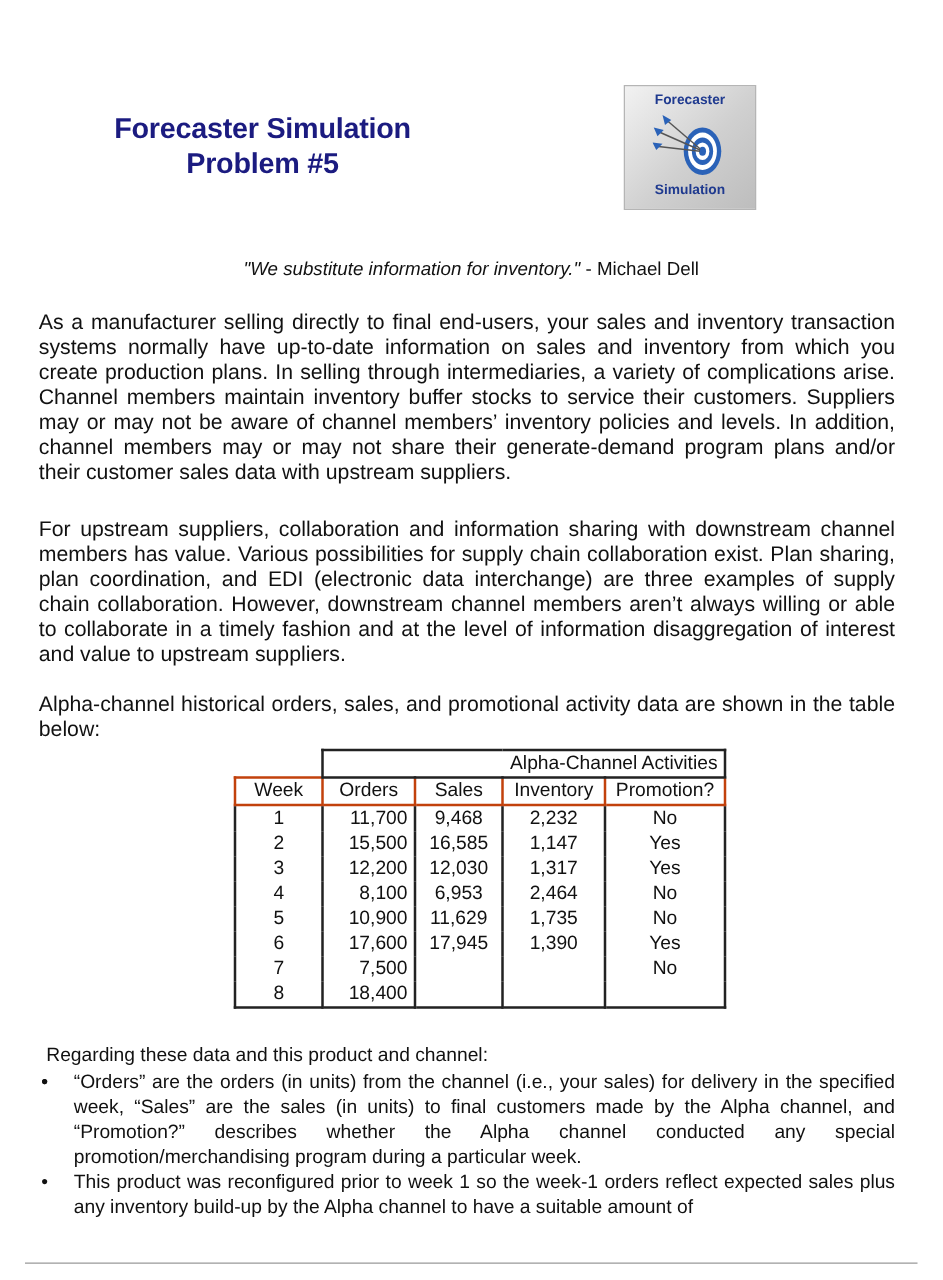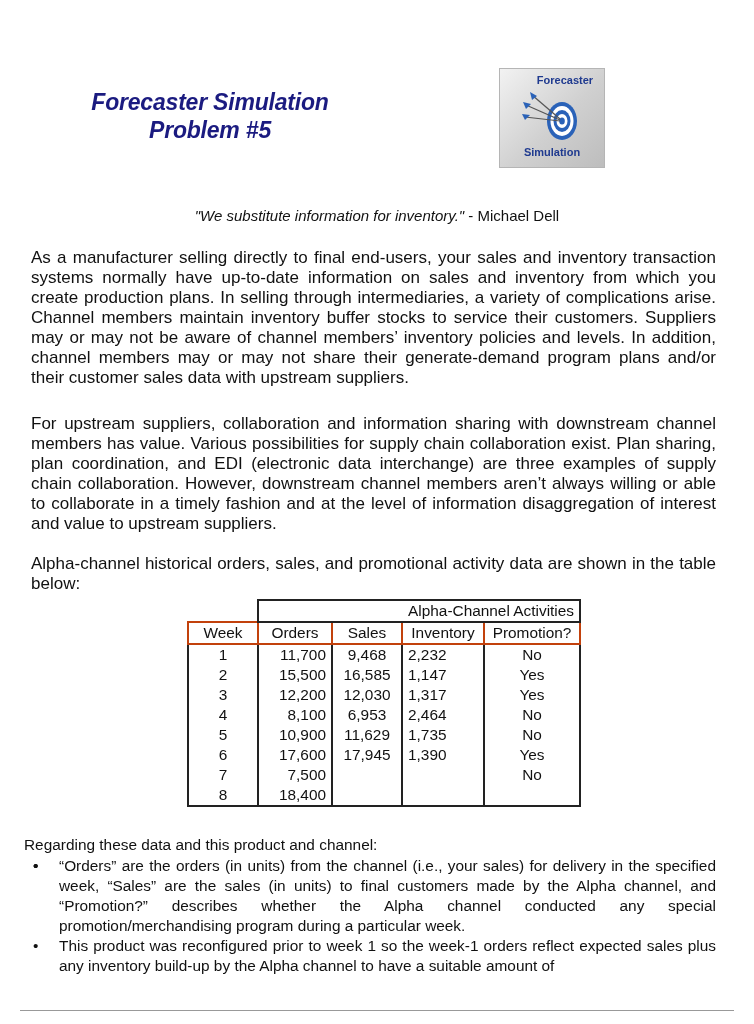--- a/index.html
+++ b/index.html
@@ -1,48 +1,48 @@
 <!DOCTYPE html>
 <html><head>
 <meta charset="utf-8">
 <style>
   html, body { margin: 0; padding: 0; background: #ffffff; }
   body { width: 754px; height: 1024px; position: relative; overflow: hidden;
          font-family: "Liberation Sans", sans-serif; color: #111; }
   .title { position: absolute; left: 60px; top: 88px; width: 300px; text-align: center;
-           font-family: "Liberation Sans", sans-serif; font-weight: bold; font-style: italic;
+           font-family: "Liberation Sans", sans-serif; font-weight: bold; 
            font-size: 23px; line-height: 28px; color: #1b1b80; letter-spacing: -0.2px; }
   .logo { position: absolute; left: 499px; top: 68px; width: 106px; height: 100px;
           background: linear-gradient(135deg, #f2f2f2 0%, #d0d0d0 55%, #bdbdbd 100%);
           border: 1px solid #b5b5b5; box-sizing: border-box; }
   .logo .lt { position: absolute; left: 0; width: 100%; text-align: center; font-weight: bold;
               font-size: 11px; color: #1f3a8f; }
-  .logo .lt.top { top: 5px; padding-left: 13px; }
+  .logo .lt.top { top: 5px; }
   .logo .lt.bot { bottom: 9px; }
   .logo svg { position: absolute; left: 22px; top: 22px; }
   .quote { position: absolute; left: 0; width: 754px; top: 207px; text-align: center; font-size: 15px; }
   .quote em { font-style: italic; }
   .para { position: absolute; left: 31px; width: 685px; font-size: 17px; line-height: 20px;
           text-align: justify; margin: 0; }
   .p1 { top: 248px; }
   .p2 { top: 414px; }
   .p3 { top: 554px; }
   table.data { position: absolute; left: 187px; top: 599px; border-collapse: collapse; font-size: 15.4px; }
   table.data td, table.data th { padding: 0 5px; font-weight: normal; line-height: 20px; }
   .caption th { border: 2px solid #222; text-align: right; }
   .headrow th { border: 2px solid #c2410c; text-align: center; }
   .blank { border: none !important; }
   table.data tbody td { border-left: 2px solid #222; border-right: 2px solid #222; }
   table.data tbody tr:last-child td { border-bottom: 2px solid #222; }
   .c-week { width: 58px; text-align: center; }
   .c-orders { width: 62px; text-align: right; }
   .c-sales { width: 58px; text-align: center; }
-  .c-inv { width: 70px; text-align: left; }
+  .c-inv { width: 70px; text-align: center; }
   .c-promo { width: 84px; text-align: center; }
-  .lead { position: absolute; left: 24px; top: 836px; font-size: 15.4px; }
+  .lead { position: absolute; left: 37px; top: 836px; font-size: 15.4px; }
   ul.bullets { position: absolute; left: 31px; top: 856px; width: 685px; margin: 0; padding: 0;
                list-style: none; font-size: 15.4px; line-height: 20px; }
   ul.bullets li { position: relative; padding-left: 28px; text-align: justify; }
   ul.bullets li .dot { position: absolute; left: 2px; top: 0; }
   .rule { position: absolute; left: 20px; top: 1010px; width: 714px; height: 0; border-top: 1px solid #999; }
 </style>
 </head>
 <body>
 
 <div class="title">

